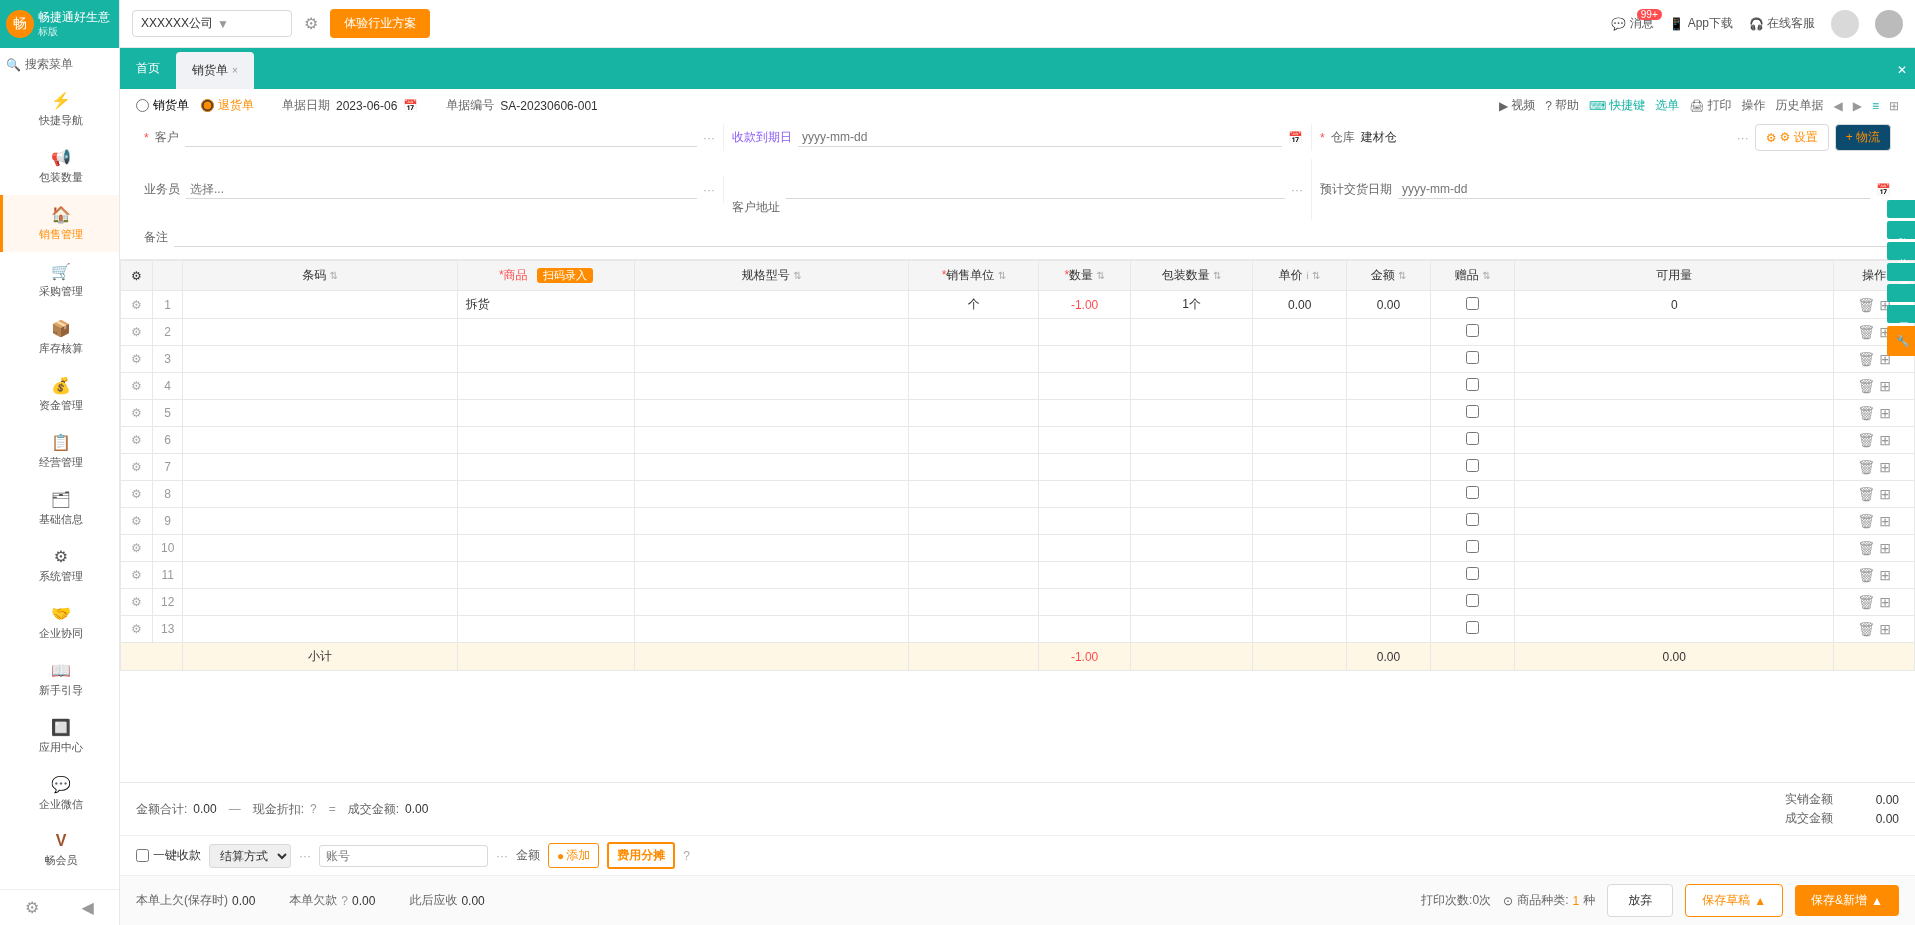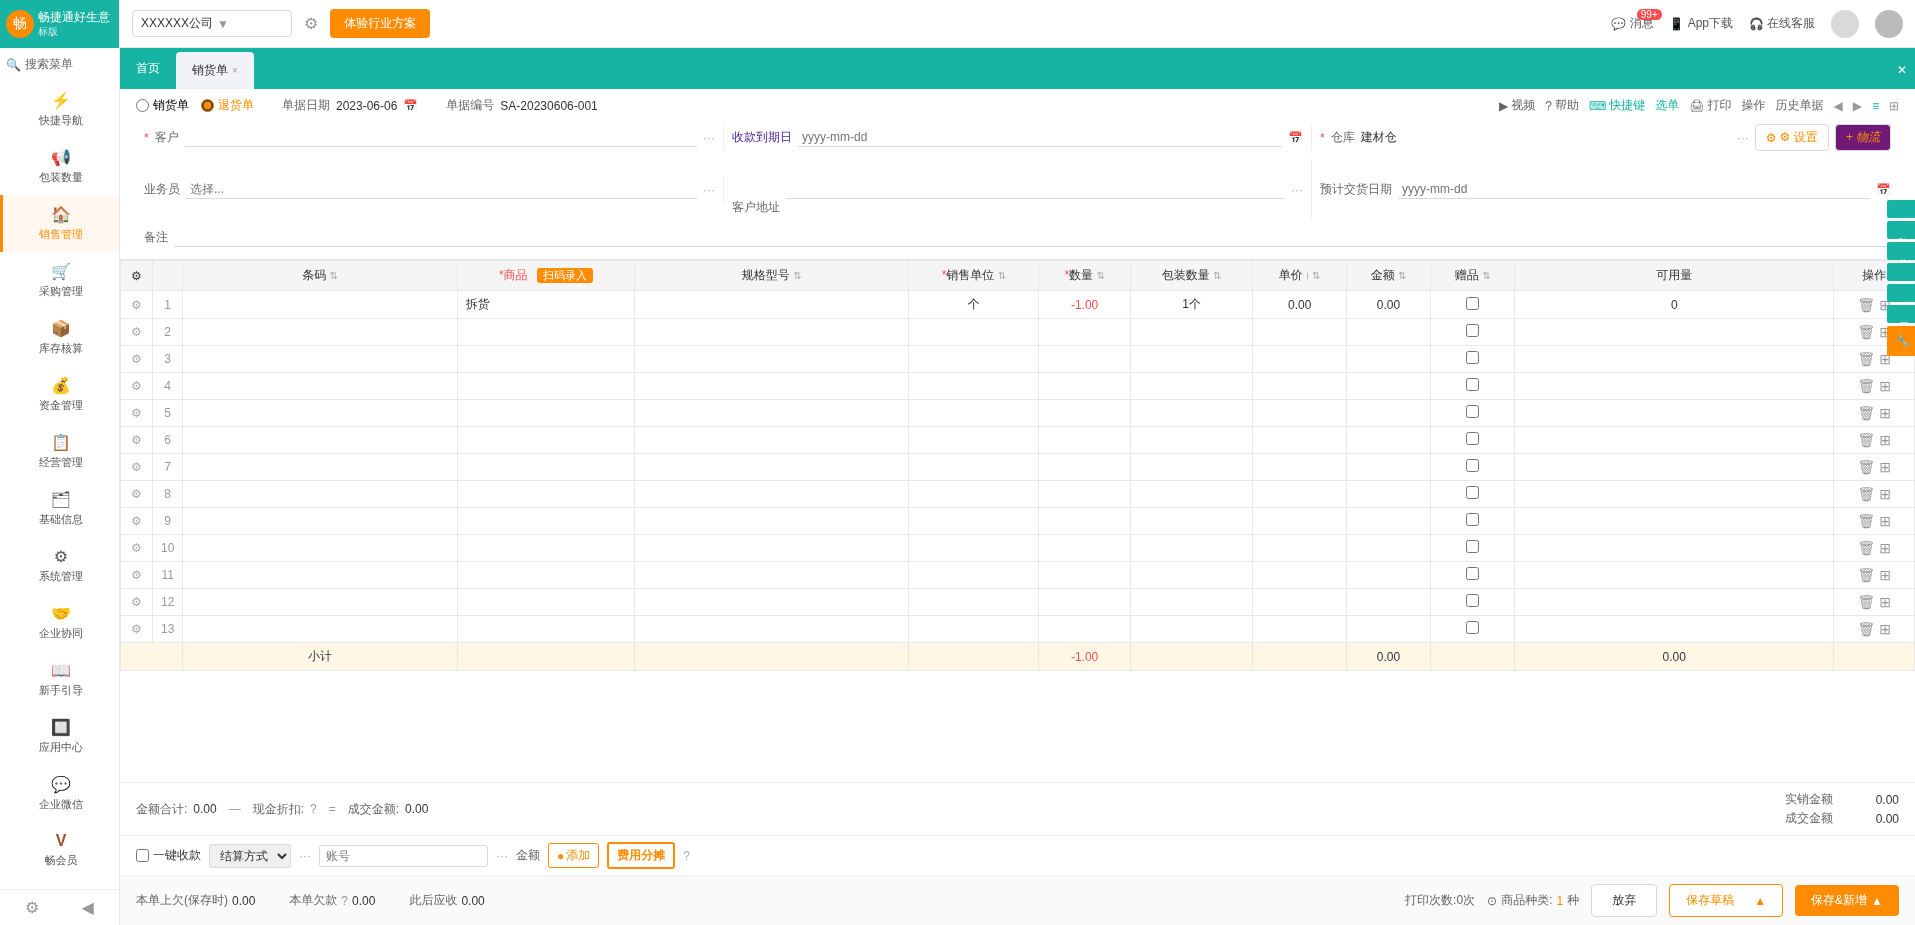--- a/index.html
+++ b/index.html
@@ -42,21 +42,21 @@
     .tabs-right { margin-left: auto; padding-right: 8px; color: white; cursor: pointer; font-size: 16px; }
     .radio-group { display: flex; align-items: center; gap: 12px; }
     .radio-item { display: flex; align-items: center; gap: 4px; cursor: pointer; }
     .radio-item input[type=radio] { accent-color: #ff8c00; }
     .date-field { display: flex; align-items: center; gap: 6px; margin-left: 20px; }
     .date-field label { color: #666; white-space: nowrap; }
     .doc-field { display: flex; align-items: center; gap: 6px; margin-left: 20px; }
     .doc-field label { color: #666; }
     .toolbar-btn { display: flex; align-items: center; gap: 3px; color: #666; cursor: pointer; font-size: 12px; }
     .set-btn { border: 1px solid #d9d9d9; border-radius: 4px; padding: 4px 10px; cursor: pointer; color: #ff8c00; display: flex; align-items: center; gap: 3px; background: #fff; }
-    .flow-btn { border: 1px solid #d9d9d9; border-radius: 4px; padding: 4px 10px; cursor: pointer; color: #ff8c00; display: flex; align-items: center; gap: 3px; background: #701a75; font-style: italic; }
+    .flow-btn { border: 1px solid #d9d9d9; border-radius: 4px; padding: 4px 10px; cursor: pointer; color: #ff8c00; display: flex; align-items: center; gap: 3px; background: #0c4a6e; }
     .data-table { width: 100%; border-collapse: collapse; }
     .data-table th { background: #f5f5f5; border: 1px solid #e8e8e8; padding: 6px 8px; text-align: center; white-space: nowrap; color: #333; font-weight: normal; position: sticky; top: 0; z-index: 2; }
     .data-table td { border: 1px solid #e8e8e8; padding: 5px 8px; text-align: center; color: #333; background: #fff; }
     .data-table .subtotal-row td { background: #fff7e6; font-weight: 500; }
     .scan-btn { background: #ff8c00; color: white; border: none; border-radius: 3px; padding: 0 6px; cursor: pointer; font-size: 11px; }
     .table-ops { display: flex; gap: 4px; justify-content: center; }
     .op-btn { color: #999; cursor: pointer; font-size: 14px; }
 
     
     .footer-area { background: #fff; border-top: 1px solid #e8e8e8; }
@@ -78,21 +78,21 @@
     .footer-row3 { display: flex; align-items: center; justify-content: space-between; padding: 8px 16px; border-top: 1px solid #f0f0f0; background: #fafafa; }
     .footer-row3 .left { display: flex; align-items: center; gap: 34px; color: #666; }
     .footer-row3 .left .item { display: flex; align-items: center; gap: 4px; }
     .footer-row3 .left .item .val { color: #333; font-weight: 500; }
     .footer-row3 .left .item .question { color: #999; cursor: pointer; }
     .footer-row3 .right { display: flex; align-items: center; gap: 12px; }
     .footer-row3 .print-info { color: #666; }
     .footer-row3 .product-type { display: flex; align-items: center; gap: 4px; color: #666; }
     .footer-row3 .product-type .count { color: #ff8c00; }
     .abandon-btn { border: 1px solid #d9d9d9; background: #fff; border-radius: 4px; padding: 7px 20px; cursor: pointer; color: #333; }
-    .save-draft-btn { border: 1px solid #ff8c00; background: #fff; border-radius: 4px; padding: 7px 16px; cursor: pointer; color: #ff8c00; display: flex; align-items: center; gap: 20px; }
+    .save-draft-btn { border: 1px solid #ff8c00; background: #fff; border-radius: 4px; padding: 7px 16px; cursor: pointer; color: #ff8c00; display: flex; align-items: center; gap: 4px; }
     .save-new-btn { background: #ff8c00; border: none; border-radius: 4px; padding: 7px 16px; cursor: pointer; color: white; display: flex; align-items: center; gap: 4px; }
     .btn-arrow { cursor: pointer; color: inherit; }
 
     
     .content-wrapper { flex: 1; display: flex; flex-direction: column; overflow: hidden; position: relative; }
 
     
     .float-right { position: fixed; right: 0; top: 200px; display: flex; flex-direction: column; gap: 1px; z-index: 100; }
     .float-btn { width: 28px; background: #17b3a3; color: white; padding: 8px 4px; font-size: 11px; cursor: pointer; border-radius: 2px 0 0 2px; text-align: center; writing-mode: vertical-rl; letter-spacing: 1px; margin-bottom: 2px; }
     .float-btn.orange { background: #ff8c00; }
@@ -277,21 +277,21 @@
       </div>
 
       <div style="display:flex; align-items:center; gap:0; margin-bottom:4px;">
         <div style="display:flex;align-items:center;gap:6px;flex:1;padding:4px 8px;border-right:1px solid #f0f0f0;">
           <span style="color:#ff4d4f;">*</span>
           <label style="color:#666;">客户</label>
           <input style="flex: 1 1 0%; border-top: none; border-right: none; border-left: none; border-image: initial; border-bottom: 1px solid rgb(217, 217, 217); padding: 2px 4px; outline: none; min-width: 100px;" placeholder="">
           <span style="color:#aaa;cursor:pointer;">···</span>
         </div>
         <div style="display:flex;align-items:center;gap:6px;flex:1;padding:4px 8px;border-right:1px solid #f0f0f0;">
-          <label style="color:#4c1d95;">收款到期日</label>
+          <label style="color:#8b5cf6;">收款到期日</label>
           <input style="flex: 1 1 0%; border-top: none; border-right: none; border-left: none; border-image: initial; border-bottom: 1px solid rgb(217, 217, 217); padding: 2px 4px; outline: none; min-width: 100px; color: rgb(170, 170, 170);" placeholder="yyyy-mm-dd">
           <span style="color:#aaa;cursor:pointer;">📅</span>
         </div>
         <div style="display:flex;align-items:center;gap:6px;flex:1;padding:4px 8px;">
           <span style="color:#ff4d4f;">*</span>
           <label style="color:#666;">仓库</label>
           <span style="flex:1;color:#333;">建材仓</span>
           <span style="color:#aaa;cursor:pointer;">···</span>
 
           <div style="margin-left:auto;display:flex;gap:6px;">

